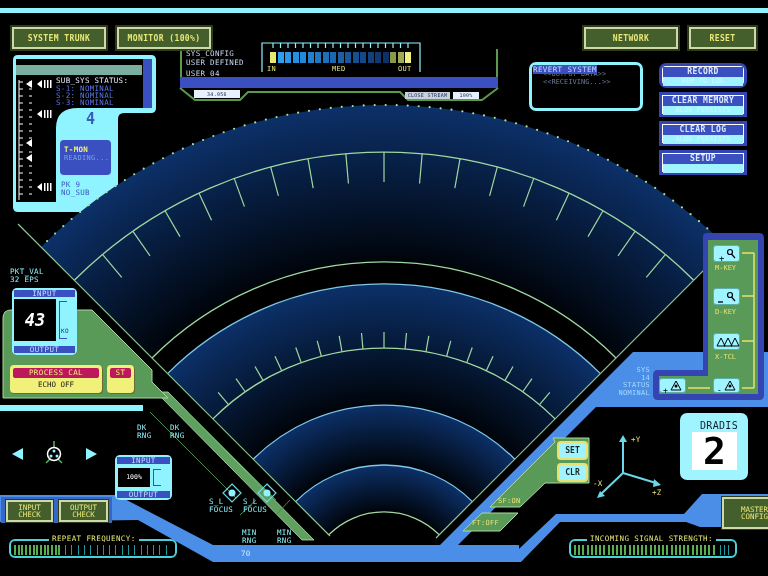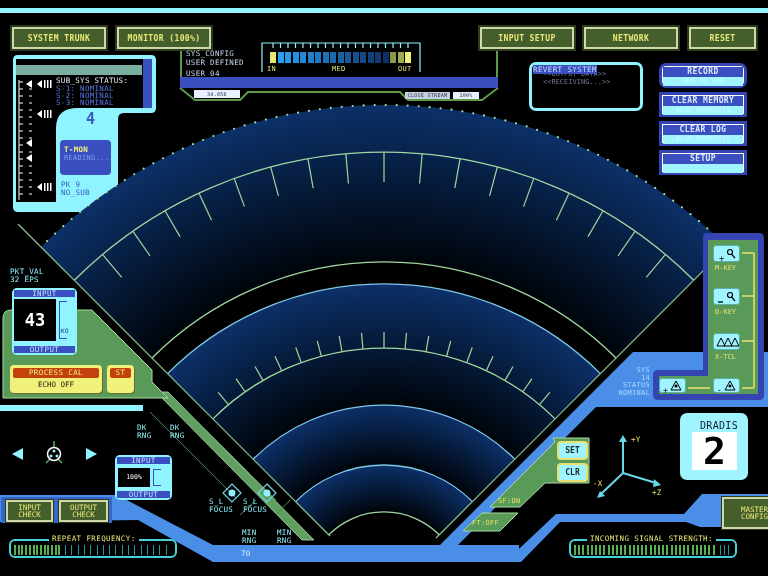--- a/index.html
+++ b/index.html
@@ -12,21 +12,21 @@
 .sbtn .top{background:#3a50c0;color:#dce8ff;height:10px;text-align:center;font-size:8px;line-height:10px;font-weight:bold;letter-spacing:.4px;}
 .sbtn .bot{background:#9ff4ff;color:#c8fbff;height:9px;text-align:center;font-size:7px;line-height:9px;}
 .sbtn.dim .top{background:#a8f4ff;color:#e6ffff;}
 .sbtn.dim .bot{background:#ffffff;}
 .upd{position:absolute;left:529px;top:62px;width:114px;height:49px;border:3px solid #8ff4ff;border-radius:7px;background:#000;padding:1px;}
 .upd .bar{background:#3a50c0;color:#c8dcff;height:9px;line-height:9px;text-align:center;font-size:7.5px;letter-spacing:.4px;}
 .upd .mid{height:25px;padding:4px 0 0 10px;color:#6e7896;font-size:7px;line-height:8px;}
 .iobox{position:absolute;background:#8ff4ff;border-radius:5px;padding:2px;}
 .iobox .hdr{background:#3a50c0;color:#c8dcff;text-align:center;font-size:7.5px;letter-spacing:.4px;}
 .ybtn{position:absolute;background:#f0f07a;border-radius:4px;box-shadow:1px 1px 0 #6a6a30;}
-.ybtn .tab{position:absolute;background:#c2410c;color:#f0f07a;text-align:center;font-size:7.5px;line-height:10px;border-radius:2px;letter-spacing:.4px;}
+.ybtn .tab{position:absolute;background:#be185d;color:#f0f07a;text-align:center;font-size:7.5px;line-height:10px;border-radius:2px;letter-spacing:.4px;}
 .gbtn{position:absolute;background:#455f2c;border:2px solid #cfd8a8;box-shadow:0 0 0 1px #2b3b1b;color:#e8e878;font-size:7.5px;line-height:7.5px;text-align:center;display:flex;flex-direction:column;justify-content:center;}
 .meter{position:absolute;height:19px;border:2px solid #4ad0d8;border-radius:6px;}
 .meter .lbl{position:absolute;top:-6px;background:#000;color:#e8e878;font-size:7.5px;line-height:8px;padding:0 3px;letter-spacing:.4px;}
 .meter .bars{position:absolute;left:3px;right:3px;top:4px;height:10px;}
 .bar{position:absolute;top:0;height:10px;}
 .ckey{position:absolute;background:#9ff4ff;border:1px solid #5ab0a8;border-radius:3px;}
 .klbl{position:absolute;color:#e8e070;font-size:7px;line-height:7px;white-space:nowrap;}
 .cbtn{position:absolute;width:31px;height:19px;background:#9ff4ff;border:2px solid #e8e070;border-radius:4px;color:#1a2a2a;font-weight:bold;font-size:8px;line-height:15px;text-align:center;}
 .seg{position:absolute;top:0;width:6px;height:11px;}
 </style>
@@ -333,21 +333,20 @@
     <line x1="62" y1="463" x2="58" y2="459" stroke="#5ab85a" stroke-width="1.5"></line>
     <circle cx="54" cy="454" r="6.5" fill="none" stroke="#ffffff" stroke-width="1.5"></circle>
     <circle cx="54" cy="451" r="1.5" fill="#8ff4ff"></circle>
     <circle cx="51" cy="456" r="1.5" fill="#8ff4ff"></circle>
     <circle cx="57" cy="456" r="1.5" fill="#8ff4ff"></circle>
   </g>
 </svg>
 
 <div class="hbtn" style="left:12px;width:94px;">SYSTEM TRUNK</div>
 <div class="hbtn" style="left:117px;width:94px;">MONITOR (100%)</div>
-<div class="hbtn" style="left:480px;width:94px;">INPUT SETUP</div>
 <div class="hbtn" style="left:584px;width:94px;">NETWORK</div>
 <div class="hbtn" style="left:689px;width:67px;">RESET</div>
 
 <div class="t" style="left:186px;top:50px;color:#c8d8f0;">SYS_CONFIG</div>
 <div class="t" style="left:186px;top:59px;color:#c8d8f0;">USER DEFINED</div>
 <div class="t" style="left:186px;top:70px;color:#c8d8f0;">USER 04</div>
 <div class="t" style="left:194px;top:90px;width:46px;text-align:center;font-size:5px;line-height:8px;color:#203050;">34.056</div>
 <div class="t" style="left:405px;top:92px;width:45px;text-align:center;font-size:5px;line-height:7px;color:#203050;">CLOSE STREAM</div>
 <div class="t" style="left:453px;top:92px;width:26px;text-align:center;font-size:5px;line-height:7px;color:#203050;">100%</div>
 
@@ -410,21 +409,21 @@
 <div class="t" style="left:64px;top:146px;color:#f0f07a;font-weight:bold;">T-MON</div>
 <div class="t" style="left:64px;top:154px;color:#7aa0e8;font-size:7px;">READING...</div>
 <div class="t" style="left:61px;top:181px;color:#3a5ac0;">PK 9</div>
 <div class="t" style="left:61px;top:189px;color:#3a5ac0;">NO_SUB</div>
 
 <div class="t" style="left:10px;top:268px;">PKT_VAL</div>
 <div class="t" style="left:10px;top:276px;">32 EPS</div>
 
 <div class="iobox" style="left:12px;top:288px;width:65px;height:67px;">
   <div class="hdr" style="height:7px;line-height:7px;">INPUT</div>
-  <div style="position:absolute;left:2px;top:11px;width:42px;height:42px;background:#000;color:#fff;font-size:17px;font-weight:bold;line-height:42px;text-align:center;">43</div>
+  <div style="position:absolute;left:2px;top:11px;width:42px;height:42px;background:#000;color:#fff;font-size:17px;font-weight:bold;line-height:42px;text-align:center;font-style:italic;">43</div>
   <div style="position:absolute;left:47px;top:13px;width:8px;height:38px;border:1.5px solid #3a50c0;border-right:none;"></div>
   <div class="t" style="left:49px;top:39px;font-size:6px;color:#203080;">KO</div>
   <div class="hdr" style="position:absolute;left:2px;right:2px;bottom:2px;height:7px;line-height:7px;">OUTPUT</div>
 </div>
 
 <div class="ybtn" style="left:10px;top:365px;width:92px;height:28px;">
   <div class="tab" style="left:3px;top:3px;width:86px;height:10px;">PROCESS CAL</div>
   <div style="position:absolute;left:0;right:0;top:15px;text-align:center;color:#1a1a10;font-size:7.5px;line-height:10px;">ECHO OFF</div>
 </div>
 <div class="ybtn" style="left:107px;top:365px;width:27px;height:28px;">

